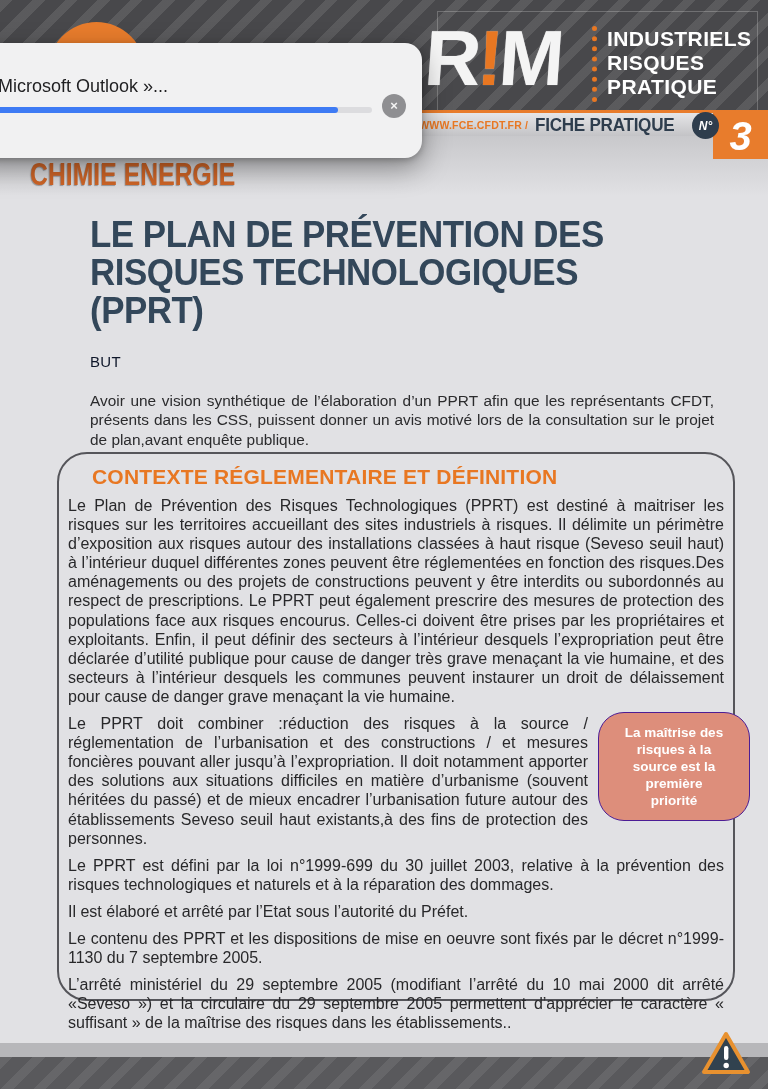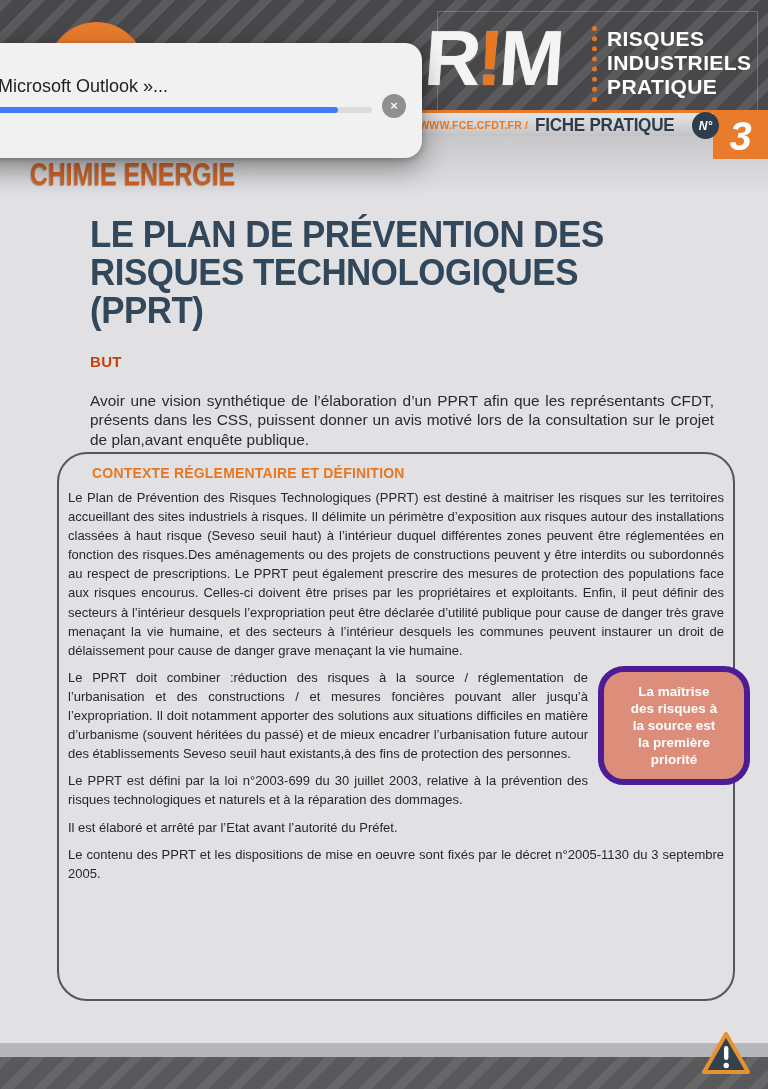--- a/index.html
+++ b/index.html
@@ -48,33 +48,33 @@
   #strip-number-box span{color:#fff;font-weight:900;font-style:italic;font-size:40px;line-height:40px;}
   
   #page-body{position:absolute;left:0;top:133px;width:768px;height:910px;background:#e1e1e4;z-index:1;}
   #brand-band{position:absolute;left:0;top:0;width:768px;height:74px;
     background:linear-gradient(180deg,#c7c7ca 0%, rgba(225,225,228,0) 85%);}
   #brand{position:absolute;left:30px;top:24px;color:#cf6527;font-weight:700;font-size:31px;
     transform:scaleX(.8);transform-origin:left center;white-space:nowrap;letter-spacing:0;
     text-shadow:-1px 1px 1px rgba(70,70,75,.45);}
   #doc-title{position:absolute;left:90px;top:83px;width:575px;color:#33475a;font-weight:800;
     font-size:36px;line-height:38px;letter-spacing:-.5px;transform:scaleX(.97);transform-origin:left top;}
-  #but-heading{position:absolute;left:90px;top:220px;color:#c2410c;font-weight:700;font-size:15px;letter-spacing:.3px;}
+  #but-heading{position:absolute;left:90px;top:220px;color:#0f172a;font-weight:400;font-size:15px;letter-spacing:.3px;}
   #but-text{position:absolute;left:90px;top:258px;width:624px;color:#2b2b2d;font-size:15.4px;line-height:19.3px;text-align:justify;}
   
   #context-box{
     position:absolute;left:57px;top:319px;width:678px;height:549px;
     border:2px solid #55555a;border-radius:30px;box-sizing:border-box;
     padding:9px 9px 0 9px;
   }
-  #context-heading{color:#e87722;font-weight:800;font-size:14px;letter-spacing:.2px;margin:2px 0 7px 24px;}
-  .ctx-p{color:#28282a;font-size:13px;line-height:19.1px;text-align:justify;margin:4px 0 8px 0;}
+  #context-heading{color:#e87722;font-weight:800;font-size:21px;letter-spacing:.2px;margin:2px 0 7px 24px;}
+  .ctx-p{color:#28282a;font-size:16px;line-height:19.1px;text-align:justify;margin:4px 0 8px 0;}
   #callout{
     float:right;width:152px;margin:-2px -26px 6px 10px;
-    background:#dd8e7b;border:6px solid #4c1d95;border-radius:26px;
+    background:#dd8e7b;border:1px solid #4c1d95;border-radius:26px;
     color:#ffffff;font-weight:800;font-size:13.5px;line-height:17px;text-align:center;
     padding:11px 22px;box-sizing:border-box;position:relative;z-index:2;
   }
   
   #footer-mid{position:absolute;left:0;top:1043px;width:768px;height:14px;background:#b7b7ba;z-index:1;}
   #footer-dark{position:absolute;left:0;top:1057px;width:768px;height:32px;z-index:1;
     background-color:#59595c;
     background-image:repeating-linear-gradient(135deg, rgba(255,255,255,.08) 0 9px, rgba(0,0,0,0) 9px 23px);}
   #warning{position:absolute;left:700px;top:1030px;width:52px;height:48px;z-index:3;}
   
@@ -100,22 +100,22 @@
   <div id="masthead" class="stripes-dark">
     <div id="masthead-frame"></div>
     <div id="orange-dot"></div>
     <div id="logo">
       <span class="logo-letter">R</span>
         <span class="logo-letter logo-bang">!</span>
         <span class="logo-letter">M</span>
     </div>
     <div id="logo-dots"></div>
     <div id="logo-tagline">
+      <div>INDUSTRIELS</div>
       <div>RISQUES</div>
-      <div>INDUSTRIELS</div>
       <div>PRATIQUE</div>
     </div>
   </div>
 
   <div id="fiche-strip">
     <span id="strip-address">TERNET À L’ADRESSE : WWW.FCE.CFDT.FR /</span>
     <span id="strip-label">FICHE PRATIQUE</span>
     <span id="strip-numero-circle">N°</span>
     <span id="strip-number-box">
         <span>3</span>
@@ -131,23 +131,24 @@
     <div id="but-heading">BUT</div>
     <div id="but-text">Avoir une vision synthétique de l’élaboration d’un PPRT afin que les représentants CFDT, présents dans les CSS, puissent donner un avis motivé lors de la consultation sur le projet de plan,avant enquête publique.</div>
 
     <div id="context-box">
       <div id="context-heading">CONTEXTE RÉGLEMENTAIRE ET DÉFINITION</div>
       <p class="ctx-p">Le Plan de Prévention des Risques Technologiques (PPRT) est destiné à maitriser les risques sur les territoires accueillant des sites industriels à risques. Il délimite un périmètre d’exposition aux risques autour des installations classées à haut risque (Seveso seuil haut) à l’intérieur duquel différentes zones peuvent être réglementées en fonction des risques.Des aménagements ou des projets de constructions peuvent y être interdits ou subordonnés au respect de prescriptions. Le PPRT peut également prescrire des mesures de protection des populations face aux risques encourus. Celles-ci doivent être prises par les propriétaires et exploitants. Enfin, il peut définir des secteurs à l’intérieur desquels l’expropriation peut être déclarée d’utilité publique pour cause de danger très grave menaçant la vie humaine, et des secteurs à l’intérieur desquels les communes peuvent instaurer un droit de délaissement pour cause de danger grave menaçant la vie humaine.</p>
       <div>
         <div id="callout">La maîtrise des risques à la source est la première priorité</div>
         <p class="ctx-p">Le PPRT doit combiner :réduction des risques à la source / réglementation de l’urbanisation et des constructions / et mesures foncières pouvant aller jusqu’à l’expropriation. Il doit notamment apporter des solutions aux situations difficiles en matière d’urbanisme (souvent héritées du passé) et de mieux encadrer l’urbanisation future autour des établissements Seveso seuil haut existants,à des fins de protection des personnes.</p>
       </div>
-      <p class="ctx-p">Le PPRT est défini par la loi n°2003-699 du 30 juillet 2003, relative à la prévention des risques technologiques et naturels et à la réparation des dommages.</p>
-      <p class="ctx-p">Il est élaboré et arrêté par l’Etat avant l’autorité du Préfet.</p>
-      <p class="ctx-p">Le contenu des PPRT et les dispositions de mise en oeuvre sont fixés par le décret n°2005-1130 du 3 septembre 2005.</p>
+      <p class="ctx-p">Le PPRT est défini par la loi n°1999-699 du 30 juillet 2003, relative à la prévention des risques technologiques et naturels et à la réparation des dommages.</p>
+      <p class="ctx-p">Il est élaboré et arrêté par l’Etat sous l’autorité du Préfet.</p>
+      <p class="ctx-p">Le contenu des PPRT et les dispositions de mise en oeuvre sont fixés par le décret n°1999-1130 du 7 septembre 2005.</p>
+      <p class="ctx-p">L’arrêté ministériel du 29 septembre 2005 (modifiant l’arrêté du 10 mai 2000 dit arrêté «Seveso ») et la circulaire du 29 septembre 2005 permettent d’apprécier le caractère « suffisant » de la maîtrise des risques dans les établissements..</p>
     </div>
   </div>
 
   <div id="footer-mid" class="stripes-light"></div>
   <div id="footer-dark"></div>
   <div id="warning">
     <svg width="52" height="48" viewBox="0 0 52 48">
       <path d="M26 4 L48 42 L4 42 Z" fill="#31424f" stroke="#e8912f" stroke-width="4" stroke-linejoin="round"></path>
       <rect x="24" y="16" width="4.4" height="14" rx="2.2" fill="#ffffff"></rect>
       <circle cx="26.2" cy="35.5" r="2.7" fill="#ffffff"></circle>

